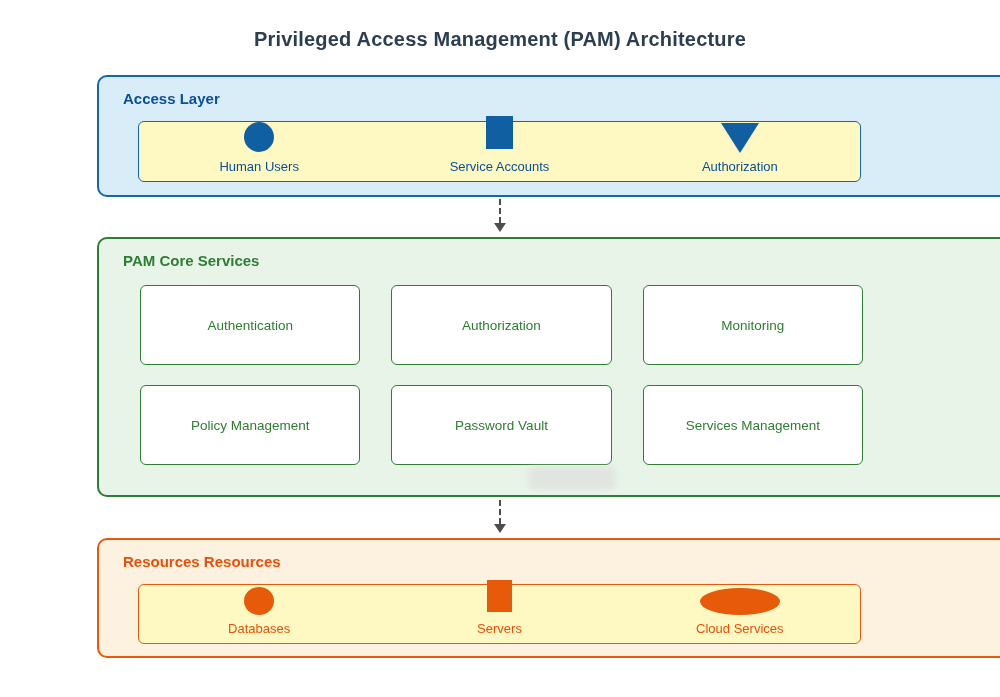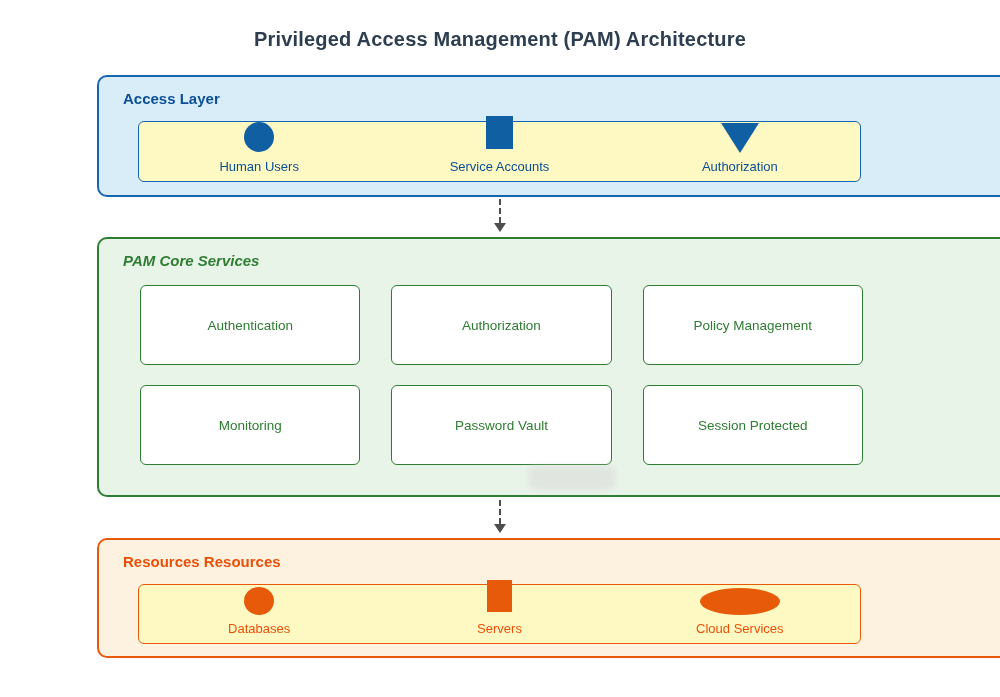--- a/index.html
+++ b/index.html
@@ -10,21 +10,21 @@
     position:absolute;left:0;top:28px;width:1000px;text-align:center;
     font-size:20px;font-weight:bold;color:var(--title-color,#2c3e50);letter-spacing:.2px;
   }
 
   .tier{position:absolute;left:97px;width:932px;border-radius:10px;box-sizing:border-box;}
   .tier-title{position:absolute;left:24px;top:13px;font-size:15px;font-weight:bold;}
 
   .tier-access{top:75px;height:122px;background:var(--blue-fill,#d9edf9);border:2px solid var(--blue-border,#1565b0);}
   .tier-access .tier-title{color:var(--blue-text,#0a4f96);}
   .tier-core{top:237px;height:260px;background:var(--green-fill,#e9f4e9);border:2px solid var(--green-border,#2e7d32);}
-  .tier-core .tier-title{color:var(--green-text,#2e7d32);font-style:italic;}
+  .tier-core .tier-title{color:var(--green-text,#2e7d32);}
   .tier-resources{top:538px;height:120px;background:var(--orange-fill,#fdf2df);border:2px solid var(--orange-border,#e8590c);}
   .tier-resources .tier-title{color:var(--orange-text,#e8500a);}
 
   .tier-inner{
     position:absolute;left:39px;width:723px;background:#fef9c3;border-radius:6px;
     display:flex;box-sizing:border-box;
   }
   .tier-access .tier-inner{top:44px;height:61px;border:1px solid var(--blue-border,#1565b0);}
   .tier-resources .tier-inner{top:44px;height:60px;border:1px solid var(--orange-border,#e8590c);}
 
@@ -103,30 +103,30 @@
   <div class="tier tier-core">
     <div class="tier-title">PAM Core Services</div>
     <div class="service-grid">
       <div class="service-box">
         <span class="service-label">Authentication</span>
       </div>
       <div class="service-box">
         <span class="service-label">Authorization</span>
       </div>
       <div class="service-box">
-        <span class="service-label">Policy Management</span>
+        <span class="service-label">Monitoring</span>
       </div>
       <div class="service-box">
-        <span class="service-label">Monitoring</span>
+        <span class="service-label">Policy Management</span>
       </div>
       <div class="service-box">
         <span class="service-label">Password Vault</span>
       </div>
       <div class="service-box">
-        <span class="service-label">Session Protected</span>
+        <span class="service-label">Services Management</span>
       </div>
     </div>
   </div>
 
   <div class="blur-blob"></div>
 
   <div class="flow-arrow arrow-2">
     <div class="dash"></div>
     <div class="head"></div>
   </div>

